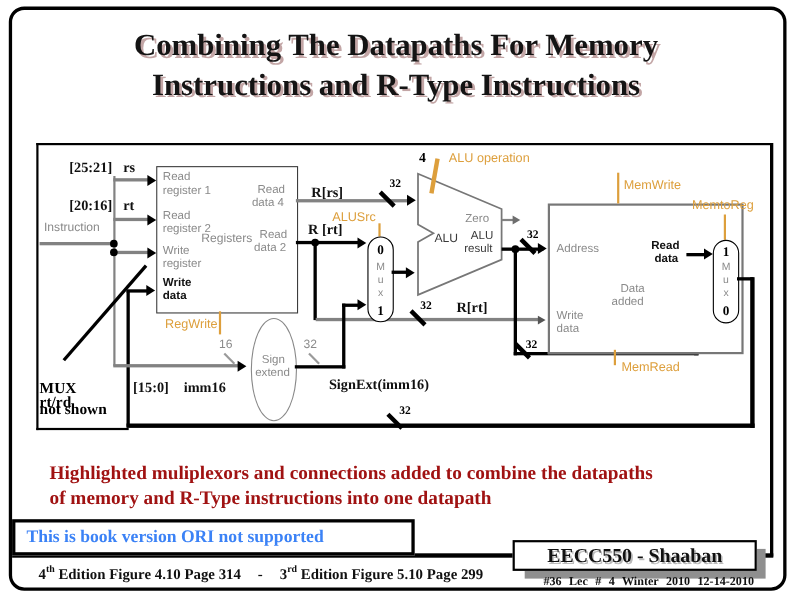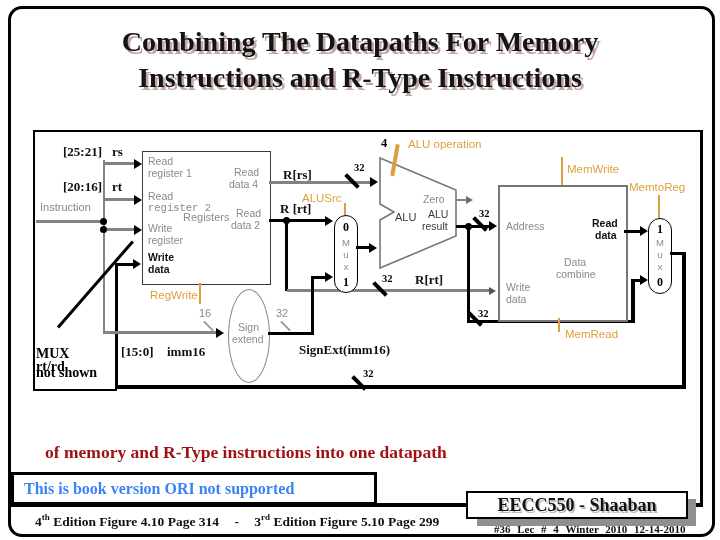--- a/index.html
+++ b/index.html
@@ -63,21 +63,21 @@
   <div class="t lbl" style="left:112px;top:145px;">rs</div>
   <div class="t lbl" style="left:63px;top:180px;">[20:16]</div>
   <div class="t lbl" style="left:112px;top:180px;">rt</div>
 
   <div class="blockbox" style="left:142px;top:151px;width:127px;height:132px;border:1.5px solid #3c3c3c;">
     <span class="inlab gray" style="left:5px;top:4px;">Read</span>
     <span class="inlab gray" style="left:5px;top:16px;">register 1</span>
     <span class="inlab gray" style="left:91px;top:15px;">Read</span>
     <span class="inlab gray" style="left:86px;top:27px;">data 4</span>
     <span class="inlab gray" style="left:5px;top:39px;">Read</span>
-    <span class="inlab gray" style="left:5px;top:51px;font-family:Liberation Mono, monospace;">register 2</span>
+    <span class="inlab gray" style="left:5px;top:51px;">register 2</span>
     <span class="inlab gray" style="left:40px;top:60px;font-size:11px;">Registers</span>
     <span class="inlab gray" style="left:93px;top:56px;">Read</span>
     <span class="inlab gray" style="left:88px;top:68px;">data 2</span>
     <span class="inlab gray" style="left:5px;top:71px;">Write</span>
     <span class="inlab gray" style="left:5px;top:83px;">register</span>
     <span class="inlab blk" style="left:5px;top:100px;font-weight:bold;">Write</span>
     <span class="inlab blk" style="left:5px;top:112px;font-weight:bold;">data</span>
   </div>
   <div class="t sans or" style="left:150px;top:290px;font-size:11.5px;">RegWrite</div>
   <div class="otick" style="left:199px;top:283px;width:2px;height:21px;"></div>
@@ -131,26 +131,26 @@
   <div class="t n32" style="left:479px;top:209px;">32</div>
 
   <div class="wire" style="left:466.5px;top:226px;width:3.5px;height:97px;"></div>
   <div class="wire" style="left:466.5px;top:319.5px;width:168px;height:3.5px;"></div>
   <div class="wire" style="left:631px;top:280px;width:3.5px;height:43px;"></div>
   <div class="wire" style="left:631px;top:278.5px;width:12px;height:3.5px;"></div>
   <div class="ah" style="left:640px;top:275px;"></div>
   <div class="slash" style="left:466px;top:317px;"></div>
   <div class="t n32" style="left:478px;top:309px;">32</div>
 
-  <div class="blockbox" style="left:498px;top:185px;width:126px;height:133px;border:2px solid #777;">
+  <div class="blockbox" style="left:498px;top:185px;width:126px;height:133px;border:2px solid #777;padding-left:48px;">
     <span class="inlab gray" style="left:6px;top:34px;">Address</span>
     <span class="inlab blk" style="left:92px;top:31px;font-weight:bold;">Read</span>
     <span class="inlab blk" style="left:95px;top:43px;font-weight:bold;">data</span>
     <span class="inlab gray" style="left:64px;top:70px;">Data</span>
-    <span class="inlab gray" style="left:56px;top:82px;">combine</span>
+    <span class="inlab gray" style="left:56px;top:82px;">added</span>
     <span class="inlab gray" style="left:6px;top:95px;">Write</span>
     <span class="inlab gray" style="left:6px;top:107px;">data</span>
   </div>
   <div class="otick" style="left:561px;top:157px;width:2px;height:28px;"></div>
   <div class="t sans or" style="left:567px;top:164px;font-size:11.5px;">MemWrite</div>
   <div class="otick" style="left:558px;top:318px;width:2px;height:14px;"></div>
   <div class="t sans or" style="left:565px;top:329px;font-size:11.5px;">MemRead</div>
 
   <div class="t sans or" style="left:629px;top:182px;font-size:11.5px;">MemtoReg</div>
   <div class="otick" style="left:658px;top:195px;width:2px;height:23px;"></div>
@@ -189,20 +189,21 @@
   <div class="gslash" style="left:279px;top:325px;"></div>
   <div class="t lbl" style="left:121px;top:345px;">[15:0]</div>
   <div class="t lbl" style="left:167px;top:345px;">imm16</div>
   <div class="t lbl" style="left:299px;top:343px;">SignExt(imm16)</div>
 
   <div class="t b" style="left:36px;top:328px;font-size:14px;margin-top:32px;">rt/rd</div>
   <div class="t b" style="left:36px;top:347px;font-size:14px;">MUX</div>
   <div class="t b" style="left:36px;top:366px;font-size:14px;">not shown</div>
   <div style="position:absolute;left:58px;top:326px;width:114px;height:3px;background:#000;transform:rotate(-49deg);transform-origin:left center;"></div>
 
+  <div class="t b red" style="left:45px;top:421px;font-size:17.5px;">Highlighted muliplexors and connections added to combine the datapaths</div>
   <div class="t b red" style="left:45px;top:444px;font-size:17.5px;">of memory and R-Type instructions into one datapath</div>
 
   <div style="position:absolute;left:11px;top:503px;width:692px;height:4px;background:#000;"></div>
   <div style="position:absolute;left:11px;top:472px;width:366px;height:33px;border:3px solid #000;background:#fff;box-sizing:border-box;">
     <span class="t b" style="left:10px;top:6px;font-size:16px;color:#3b82f6;">This is book version ORI not supported</span>
   </div>
 
   <div class="t b" style="left:35px;top:513px;font-size:13.5px;color:#111;">
     <span>4</span><sup class="ed">th</sup><span> Edition Figure 4.10 Page 314</span>
     <span style="margin:0 12px;">-</span>

